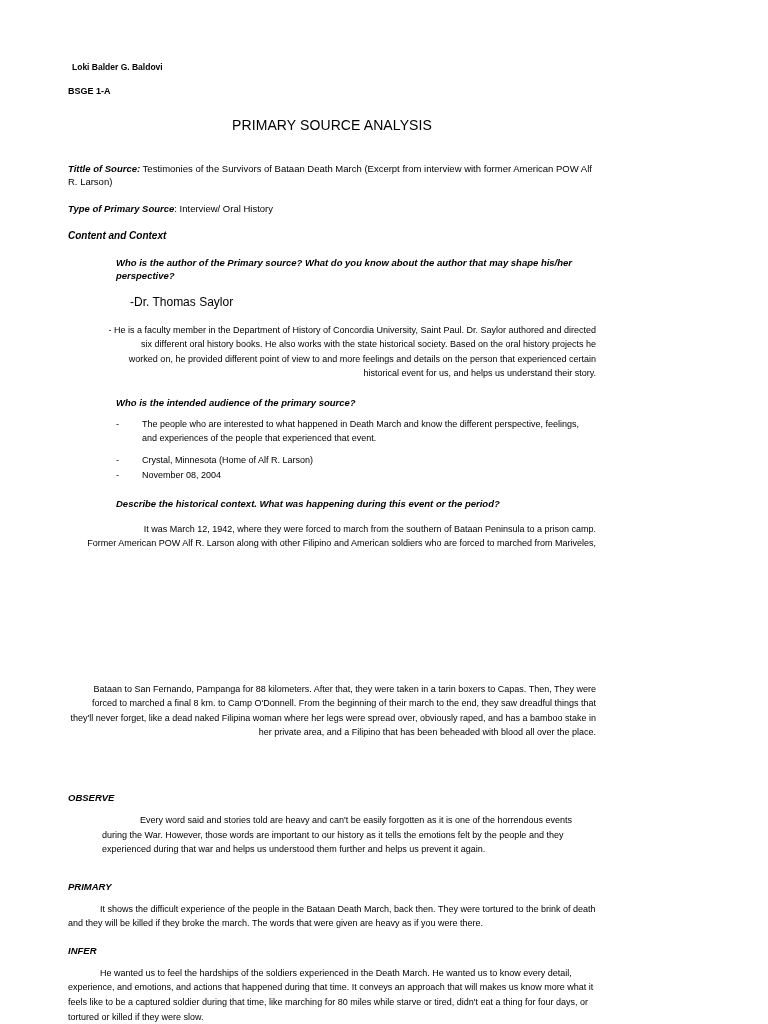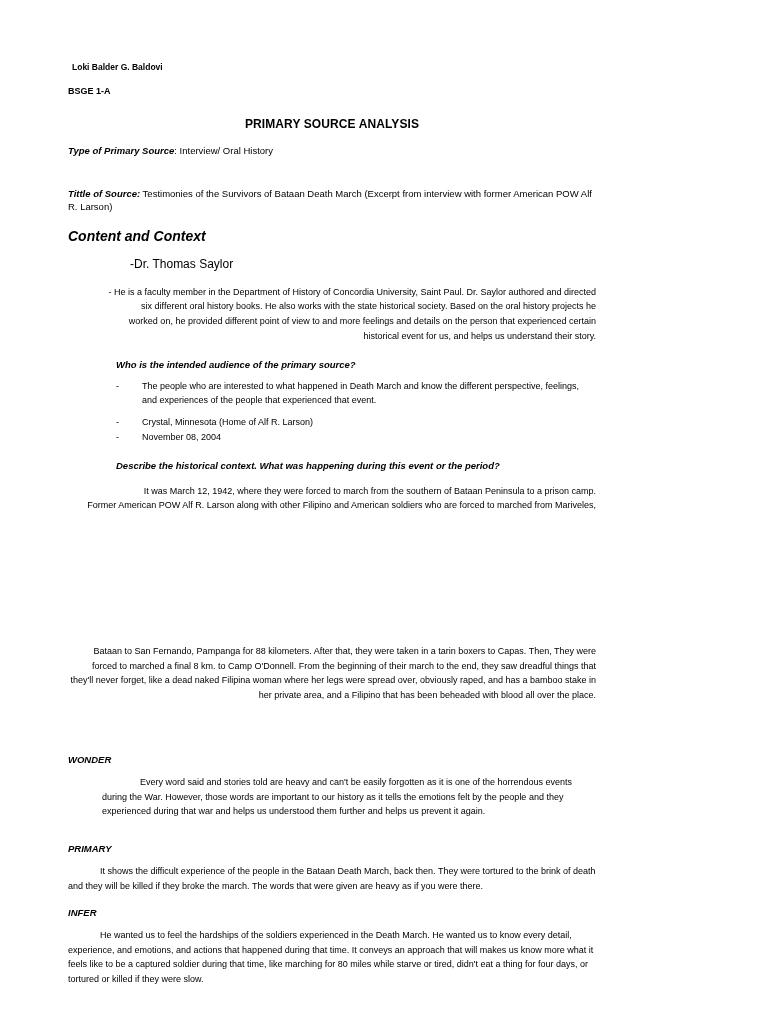--- a/index.html
+++ b/index.html
@@ -27,40 +27,40 @@
     margin: 0 0 0 4px;
     line-height: 1.2;
   }
   .hdr-class {
     font-size: 9px;
     font-weight: bold;
     margin: 14px 0 0 0;
     line-height: 1.2;
   }
   .doc-title {
-    font-size: 12px;
-    font-weight: bold;
+    font-size: 14px;
+    font-weight: normal;
     text-align: center;
     margin: 20px 0 0 0;
     letter-spacing: 0.1px;
   }
   .field-row {
     font-size: 9.5px;
     margin: 30px 0 0 0;
     line-height: 1.35;
   }
   .field-row.tight {
     margin-top: 14px;
   }
   .field-label {
     font-weight: bold;
     font-style: italic;
   }
   .section-heading {
-    font-size: 14px;
+    font-size: 10px;
     font-weight: bold;
     font-style: italic;
     margin: 15px 0 7px 0;
   }
   .q {
     font-size: 9.5px;
     font-weight: bold;
     font-style: italic;
     margin: 16px 0 0 48px;
     line-height: 1.3;
@@ -131,30 +131,31 @@
 </head>
 <body>
 
 <div class="page">
 
   <div class="hdr-name">Loki Balder G. Baldovi</div>
   <div class="hdr-class">BSGE 1-A</div>
 
   <div class="doc-title">PRIMARY SOURCE ANALYSIS</div>
 
+  <div class="field-row">
+    <span class="field-label">Tittle of Source:</span><span> Testimonies of the Survivors of Bataan Death March (Excerpt from interview with former American POW Alf R. Larson)</span>
+  </div>
+
   <div class="field-row tight">
     <span class="field-label">Type of Primary Source</span><span>: Interview/ Oral History</span>
   </div>
 
-  <div class="field-row">
-    <span class="field-label">Tittle of Source:</span><span> Testimonies of the Survivors of Bataan Death March (Excerpt from interview with former American POW Alf R. Larson)</span>
-  </div>
-
   <div class="section-heading">Content and Context</div>
 
+  <div class="q">Who is the author of the Primary source? What do you know about the author that may shape his/her perspective?</div>
 
   <div class="ans-indent">-Dr. Thomas Saylor</div>
 
   <div class="para hang">- He is a faculty member in the Department of History of Concordia University, Saint Paul. Dr. Saylor authored and directed six different oral history books. He also works with the state historical society. Based on the oral history projects he worked on, he provided different point of view to and more feelings and details on the person that experienced certain historical event for us, and helps us understand their story.</div>
 
   <div class="q">Who is the intended audience of the primary source?</div>
 
   <ul class="bullets">
     <li>
         <span class="dash">-</span>
@@ -177,21 +178,21 @@
   <div class="q">Describe the historical context. What was happening during this event or the period?</div>
 
   <div class="para indentfirst">It was March 12, 1942, where they were forced to march from the southern of Bataan Peninsula to a prison camp. Former American POW Alf R. Larson along with other Filipino and American soldiers who are forced to marched from Mariveles,</div>
 
   <div class="gap-big"></div>
 
   <div class="para">Bataan to San Fernando, Pampanga for 88 kilometers. After that, they were taken in a tarin boxers to Capas. Then, They were forced to marched a final 8 km. to Camp O'Donnell. From the beginning of their march to the end, they saw dreadful things that they'll never forget, like a dead naked Filipina woman  where her legs were spread over, obviously raped, and has a bamboo stake in her private area, and a Filipino that has been beheaded with blood all over the place.</div>
 
   <div class="spacer-lg"></div>
 
-  <div class="block-heading">WONDER</div>
+  <div class="block-heading">OBSERVE</div>
   <div class="body-para ind">Every word said and stories told are heavy and can't be easily forgotten as it is one of the horrendous events during the War. However, those words are important to our history as it tells the emotions felt by the people and they experienced during that war and helps us understood them further and helps us prevent it again.</div>
 
   <div class="spacer-md"></div>
 
   <div class="block-heading">PRIMARY</div>
   <div class="body-para ind-small">It shows the difficult experience of the people in the Bataan Death March, back then. They were tortured to the brink of death and they will be killed if they broke the march. The words that were given are heavy as if you were there.</div>
 
   <div class="spacer-sm"></div>
 
   <div class="block-heading">INFER</div>

